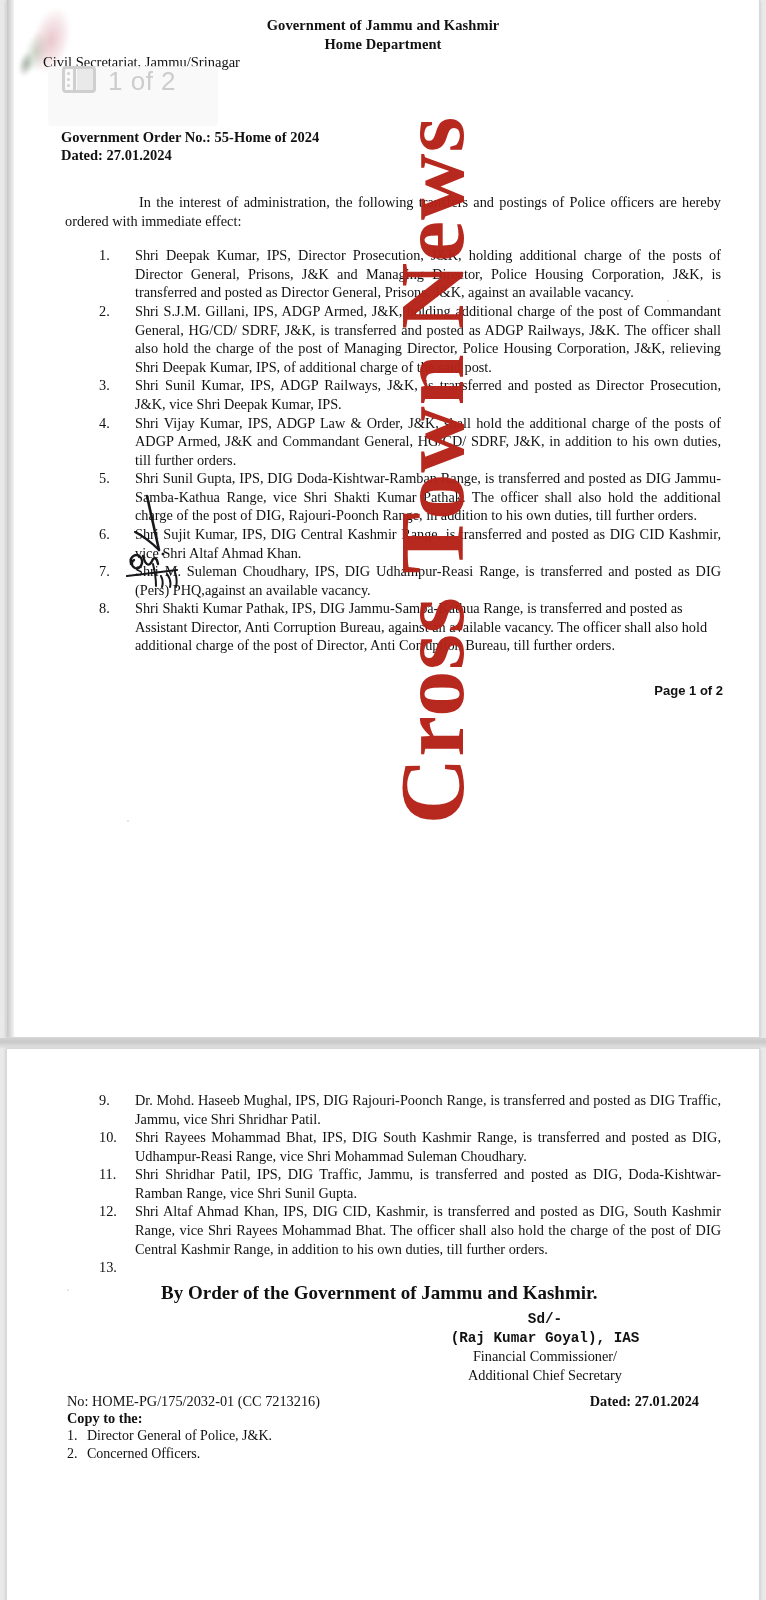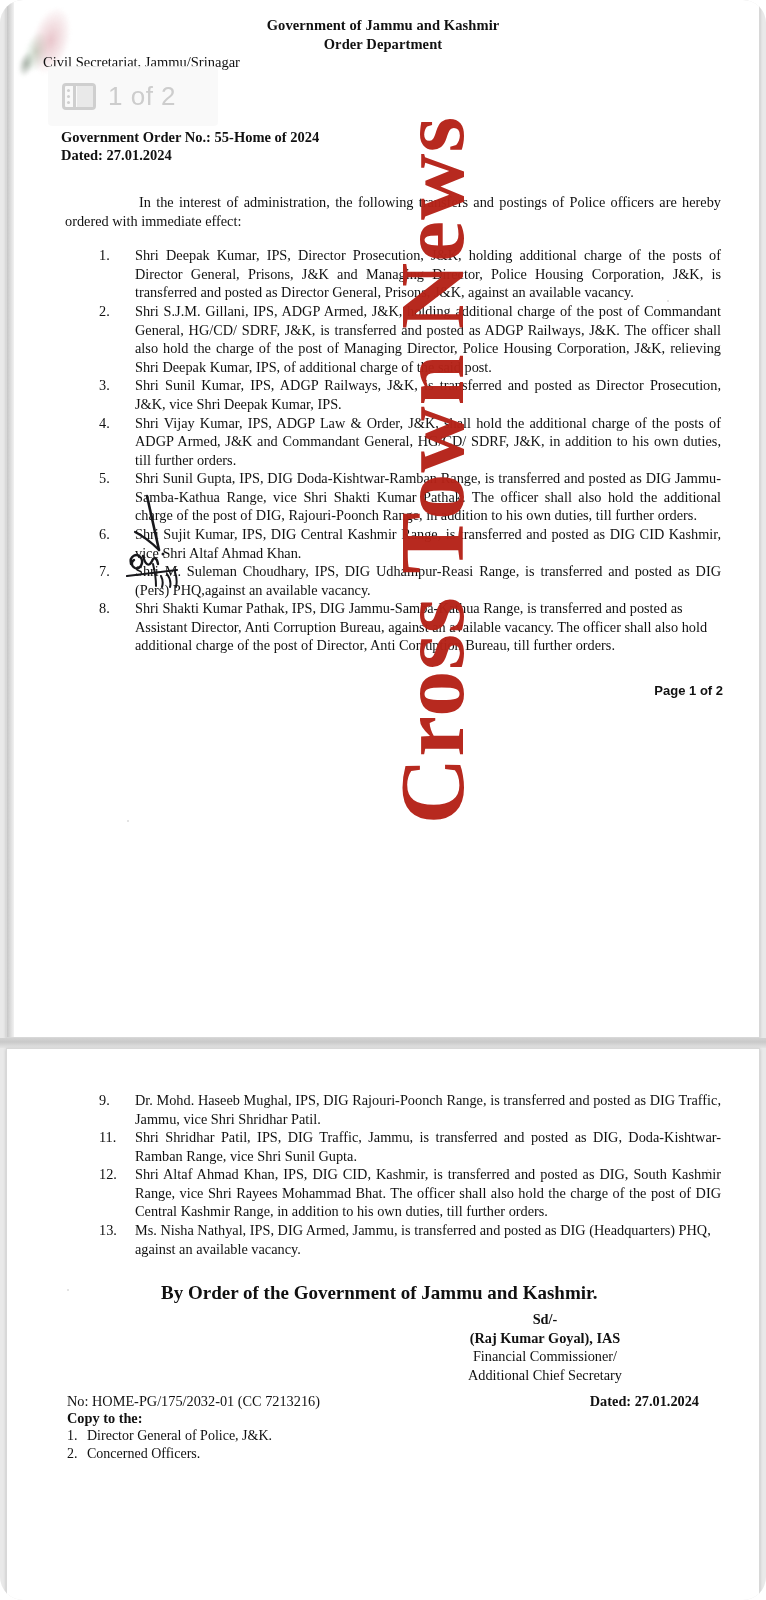--- a/index.html
+++ b/index.html
@@ -16,21 +16,20 @@
     overflow: hidden;
     position: relative;
   }
 
   .viewer {
     position: relative;
     width: 766px;
     height: 1600px;
     background: #e9e9e9;
     overflow: hidden;
-    border-radius: 23px;
   }
 
   
   .page {
     position: absolute;
     left: 6px;
     width: 754px;
     background: #ffffff;
     border: 1px solid #d8d8d8;
     box-shadow: 0 1px 3px rgba(0,0,0,0.18);
@@ -70,21 +69,21 @@
   .speck { position:absolute; background:#b9b9b9; border-radius:50%; opacity:.5;}
 
   
   .page-indicator {
     position: absolute;
     left: 48px;
     top: 66px;
     width: 170px;
     height: 60px;
     display: flex;
-    align-items: center;
+    align-items: flex-start;
     gap: 12px;
     padding-left: 14px;
     background: rgba(248,248,248,0.82);
     border-radius: 4px;
     z-index: 40;
   }
   .pi-icon { width: 34px; height: 27px; position: relative; flex: 0 0 auto; }
   .pi-icon .frame {
     position: absolute; inset: 0;
     border: 3px solid #cfcfcf; border-radius: 4px;
@@ -183,21 +182,21 @@
     font-size: 19px;
     margin-left: 118px;
   }
   .sign-block {
     text-align: center;
     font-size: 14.3px;
     line-height: 1.30;
     width: 300px;
     margin-left: 352px;
   }
-  .sign-block .b { font-weight: bold; }
+  .sign-block .b { font-weight: bold; font-family: Liberation Mono, monospace; }
   .ref-row {
     display: flex;
     justify-content: space-between;
     font-size: 14.3px;
     padding: 0 24px 0 24px;
   }
   .ref-row .dated { font-weight: bold; }
   .copy-head { font-weight: bold; font-size: 14.3px; padding-left: 24px; }
   ol.copylist { list-style: none; margin: 0; padding: 0 0 0 24px; }
   ol.copylist li { font-size: 14px; line-height: 1.33; }
@@ -251,21 +250,21 @@
 <div class="viewer">
 
   <div class="page" id="page-one">
     <div class="edge-shadow-left"></div>
     <div class="scan-smudge"></div>
 
     <div class="doc-body">
 
       <div style="height:16px"></div>
       <div class="hdr">Government of Jammu and Kashmir</div>
-      <div class="hdr">Order Department</div>
+      <div class="hdr">Home Department</div>
       <div class="hdr-sub">Civil Secretariat, Jammu/Srinagar</div>
 
       <div style="height:28px"></div>
 
       <div style="height:28px"></div>
       <div class="order-no">Government Order No.: 55-Home of 2024</div>
       <div class="order-no">Dated: 27.01.2024</div>
 
       <div style="height:28px"></div>
       <div class="intro">In the interest of administration, the following transfers and postings of Police officers are hereby ordered with immediate effect:</div>
@@ -307,23 +306,24 @@
   </div>
 
   <div class="page-gap"></div>
 
   <div class="page" id="page-two">
     <div class="doc-body">
 
       <div style="height:42px"></div>
       <ol class="items" id="items-p2">
           <li><span class="num">9.</span><span>Dr. Mohd. Haseeb Mughal, IPS, DIG Rajouri-Poonch Range, is transferred and posted as DIG Traffic, Jammu, vice Shri Shridhar Patil.</span></li>
+          <li><span class="num">10.</span><span>Shri Rayees Mohammad Bhat, IPS, DIG South Kashmir Range, is transferred and posted as DIG, Udhampur-Reasi Range, vice Shri Mohammad Suleman Choudhary.</span></li>
           <li><span class="num">11.</span><span>Shri Shridhar Patil, IPS, DIG Traffic, Jammu, is transferred and posted as DIG, Doda-Kishtwar-Ramban Range, vice Shri Sunil Gupta.</span></li>
           <li><span class="num">12.</span><span>Shri Altaf Ahmad Khan, IPS, DIG CID, Kashmir, is transferred and posted as DIG, South Kashmir Range, vice Shri Rayees Mohammad Bhat. The officer shall also hold the charge of the post of DIG Central Kashmir Range, in addition to his own duties, till further orders.</span></li>
-          <li><span class="num">13.</span><span>Ms. Nisha Nathyal, IPS, DIG Armed, Jammu, is transferred and posted as DIG (Headquarters) PHQ, against an available vacancy.</span></li>
+          <li><span class="num">13.</span></li>
         </ol>
 
       <div style="height:24px"></div>
       <div class="byorder">By Order of the Government of Jammu and Kashmir.</div>
 
       <div style="height:6px"></div>
       <div class="sign-block">
         <div class="b">Sd/-</div>
         <div class="b">(Raj Kumar Goyal), IAS</div>
         <div>Financial Commissioner/</div>

